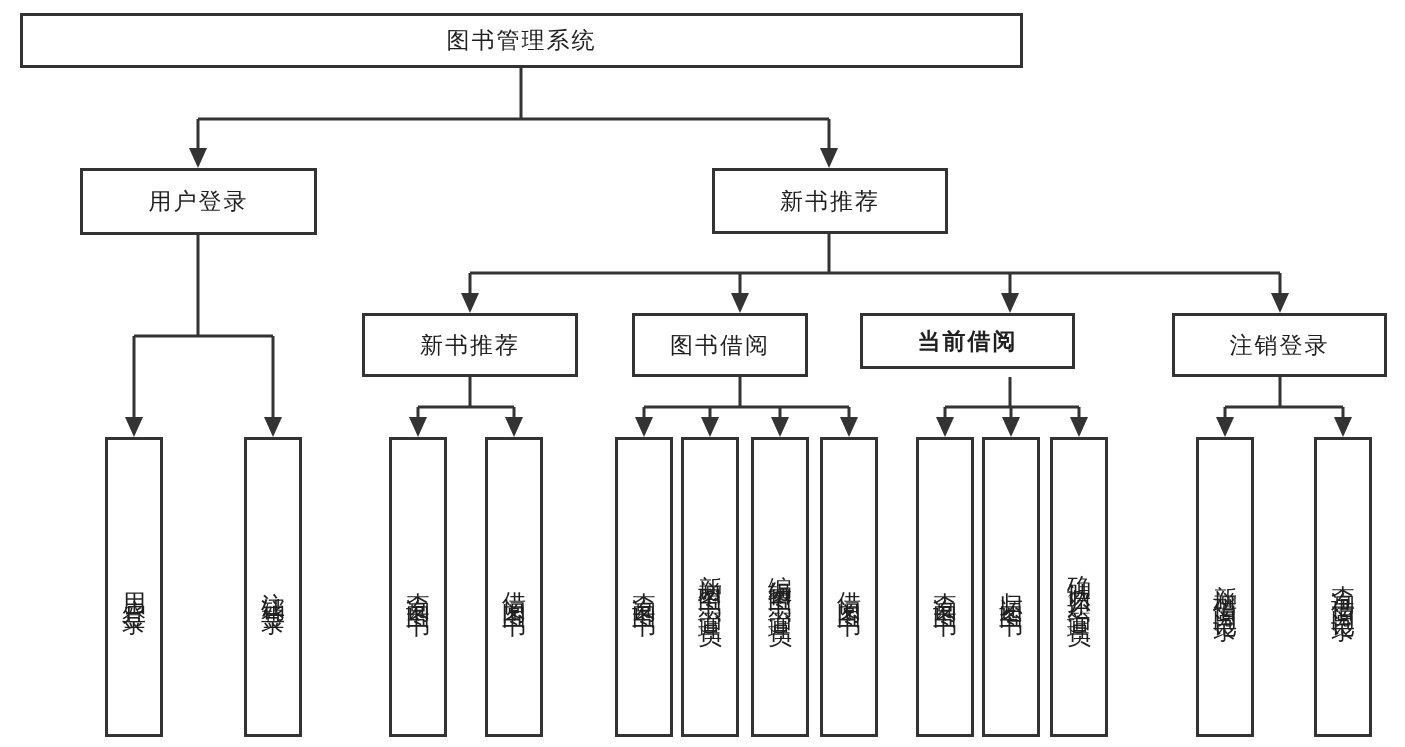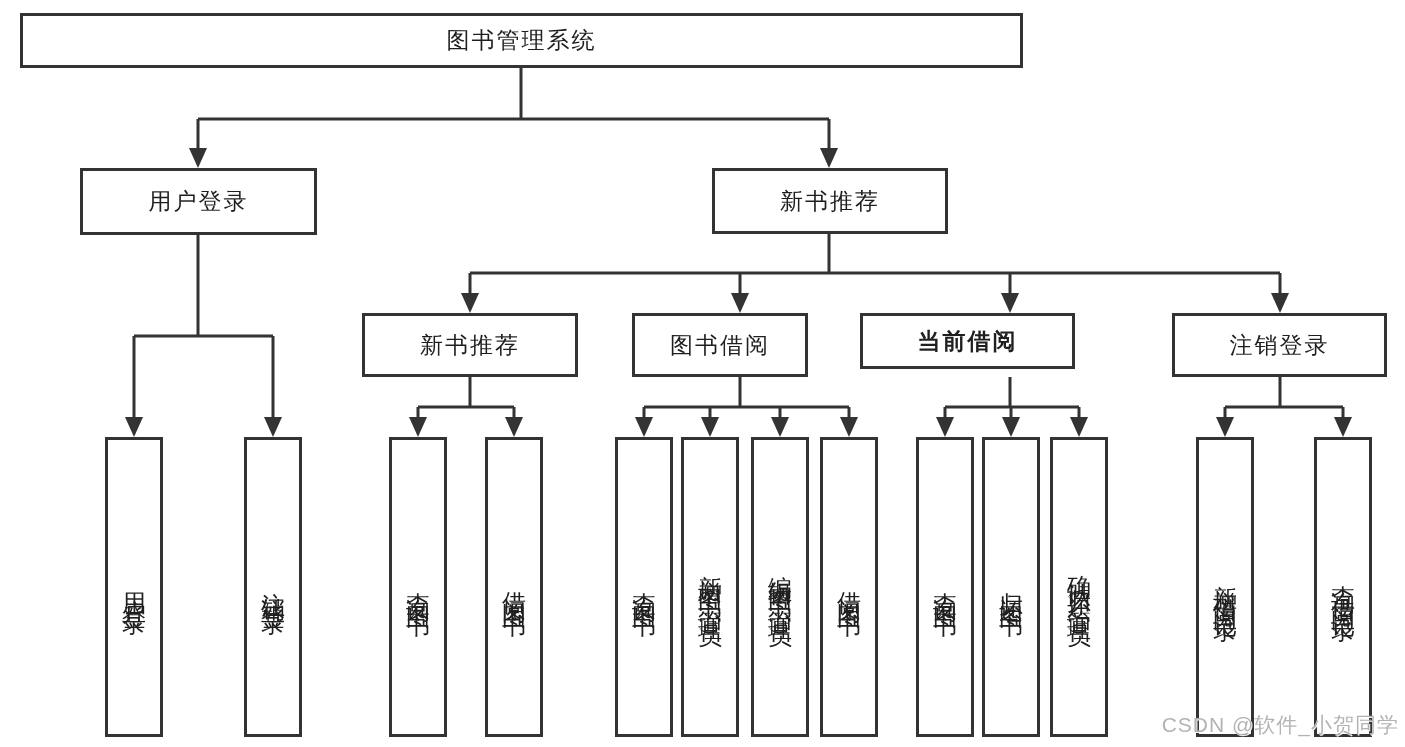--- a/index.html
+++ b/index.html
@@ -126,15 +126,14 @@
   <div class="vnode" style="left:751px;">编辑图书（管理员）</div>
   <div class="vnode" style="left:820px;">借阅图书</div>
 
   <div class="vnode" style="left:916px;">查询图书</div>
   <div class="vnode" style="left:982px;">归还图书</div>
   <div class="vnode" style="left:1050px;">确认归还（管理员）</div>
 
   <div class="vnode" style="left:1196px;">新增借阅记录</div>
   <div class="vnode" style="left:1314px;">查询借阅记录</div>
 
-  <div id="watermark">CSDN @软件_小贺同学</div>
 
 </div>
 
 </body></html>

